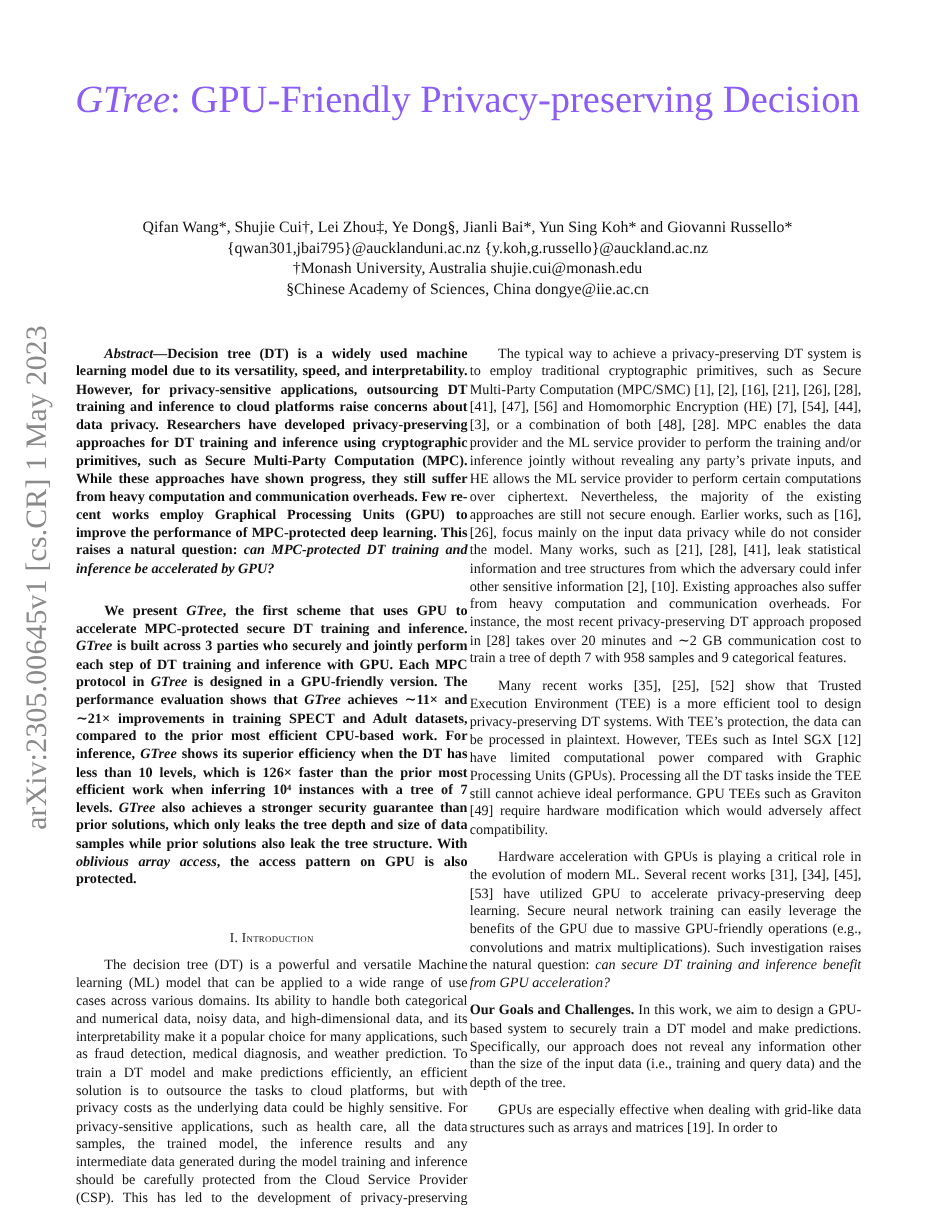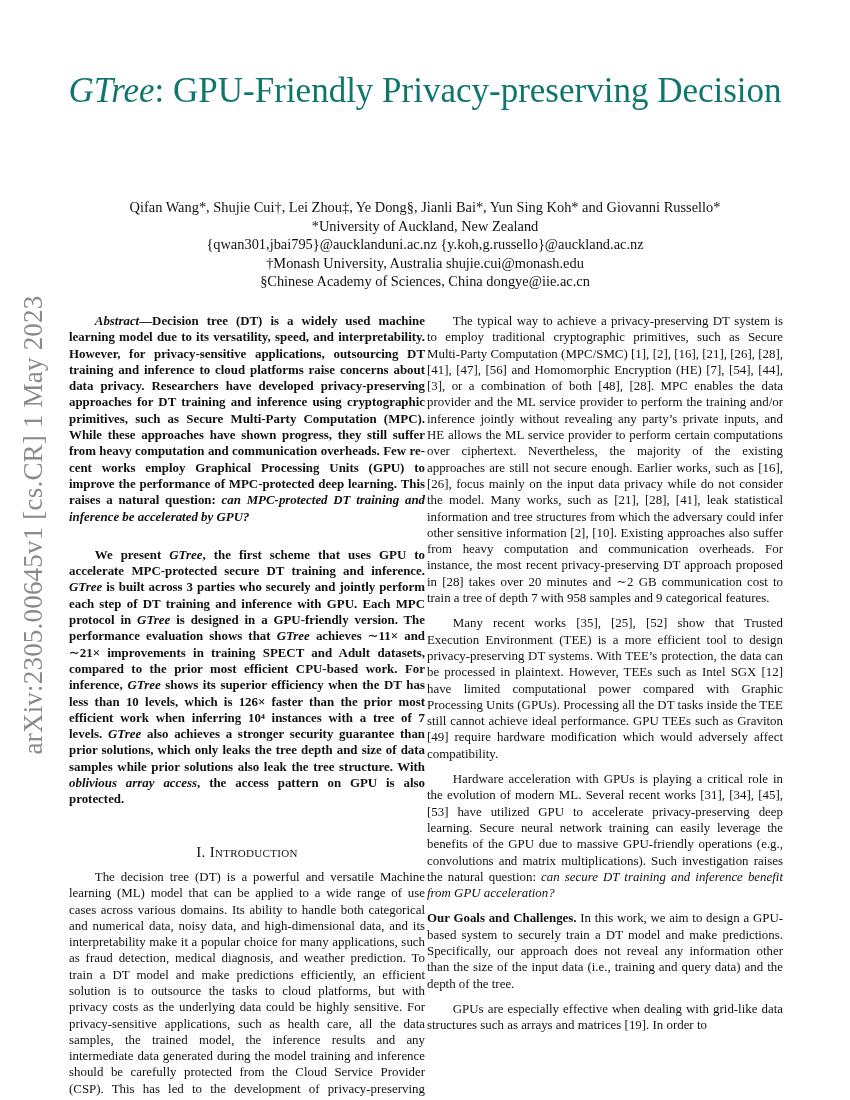--- a/index.html
+++ b/index.html
@@ -1,47 +1,46 @@
 <!DOCTYPE html>
 <html><head>
 <meta charset="utf-8">
 <style>
   html, body { margin: 0; padding: 0; background: #ffffff; }
   body { width: 850px; height: 1100px; position: relative; overflow: hidden;
          font-family: "Liberation Serif", "DejaVu Serif", serif; color: #111; }
   .title { position: absolute; left: 40px; top: 70px; width: 770px; text-align: center;
-           font-size: 35px; line-height: 42px; font-weight: normal; margin: 0; color: #0f766e; }
+           font-size: 35px; line-height: 42px; font-weight: normal; margin: 0; color: #8b5cf6; }
   .title i { font-style: italic; }
   .authors { position: absolute; left: 40px; top: 198px; width: 770px; text-align: center;
              font-size: 14.4px; line-height: 18.5px; }
   .authors div { white-space: nowrap; }
   .arxiv { position: absolute; left: 33px; top: 525px; transform: translate(-50%, -50%) rotate(-90deg);
            white-space: nowrap; font-size: 27px; color: #8a8a8a; letter-spacing: 0.2px; }
   .col { position: absolute; top: 313px; width: 356px; font-size: 12.9px; line-height: 16.3px;
          text-align: justify; hyphens: manual; }
   .col.left { left: 69px; }
   .col.right { left: 427px; }
   .col p { margin: 0; text-indent: 2em; }
   .abstract { font-weight: bold; }
   .abstract p + p { margin-top: 22px; }
   .section-head { text-align: center; text-indent: 0 !important; margin: 36px 0 9px 0 !important;
-                  font-size: 15px; letter-spacing: 0.3px; font-variant: small-caps; }
+                  font-size: 12px; letter-spacing: 0.3px; font-variant: small-caps; }
   .col.right p + p { margin-top: 9px; }
   .nobreak-indent { text-indent: 0 !important; }
 </style>
 </head>
 <body>
 
 <h1 class="title">
   <i>GTree</i><span>: GPU-Friendly Privacy-preserving Decision</span><br>
 </h1>
 
 <div class="authors">
   <div>Qifan Wang*, Shujie Cui†, Lei Zhou‡, Ye Dong§, Jianli Bai*, Yun Sing Koh* and Giovanni Russello*</div>
-  <div>*University of Auckland, New Zealand</div>
   <div>{qwan301,jbai795}@aucklanduni.ac.nz {y.koh,g.russello}@auckland.ac.nz</div>
   <div>†Monash University, Australia  shujie.cui@monash.edu</div>
   <div>§Chinese Academy of Sciences, China  dongye@iie.ac.cn</div>
 </div>
 
 <div class="arxiv">arXiv:2305.00645v1  [cs.CR]  1 May 2023</div>
 
 <div class="col left">
   <div class="abstract">
     <p><i>Abstract</i><span>—Decision tree (DT) is a widely used machine learning model due to its versatility, speed, and interpretabil­ity. However, for privacy-sensitive applications, outsourcing DT training and inference to cloud platforms raise concerns about data privacy. Researchers have developed privacy-preserving approaches for DT training and inference using cryptographic primitives, such as Secure Multi-Party Computation (MPC). While these approaches have shown progress, they still suffer from heavy computation and communication overheads. Few re­cent works employ Graphical Processing Units (GPU) to improve the performance of MPC-protected deep learning. This raises a natural question: </span><i>can MPC-protected DT training and inference be accelerated by GPU?</i></p>

